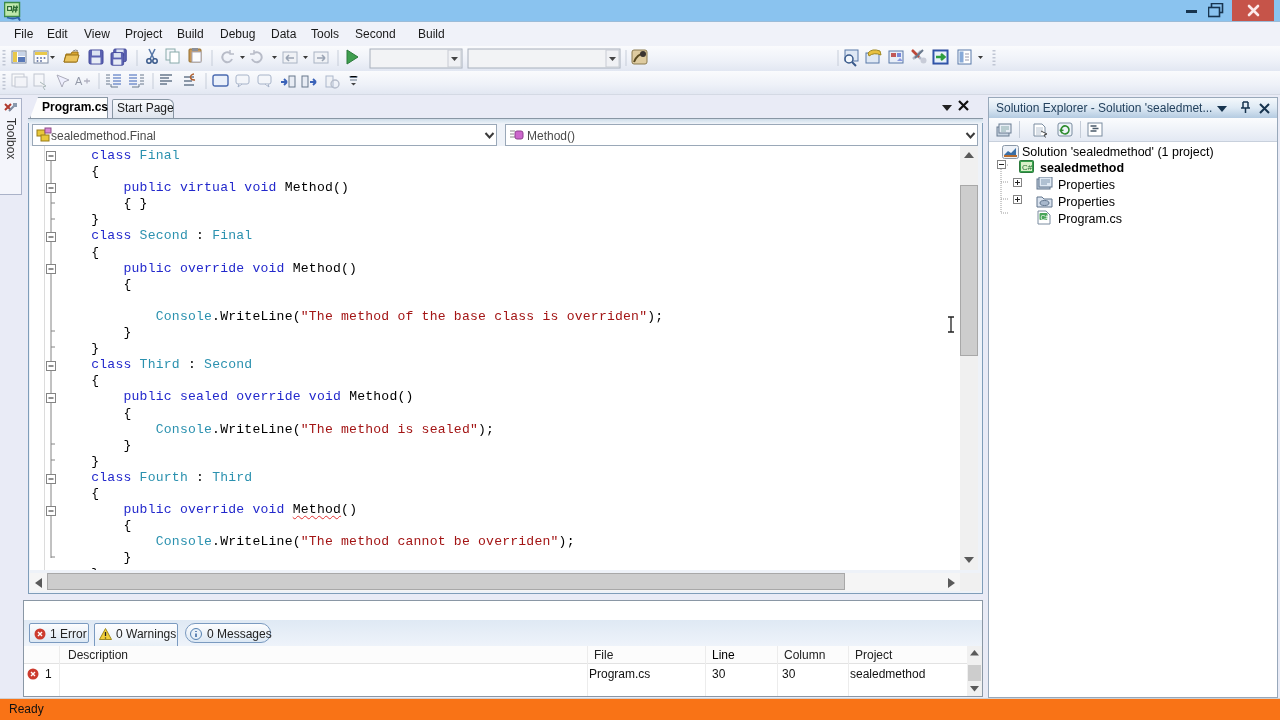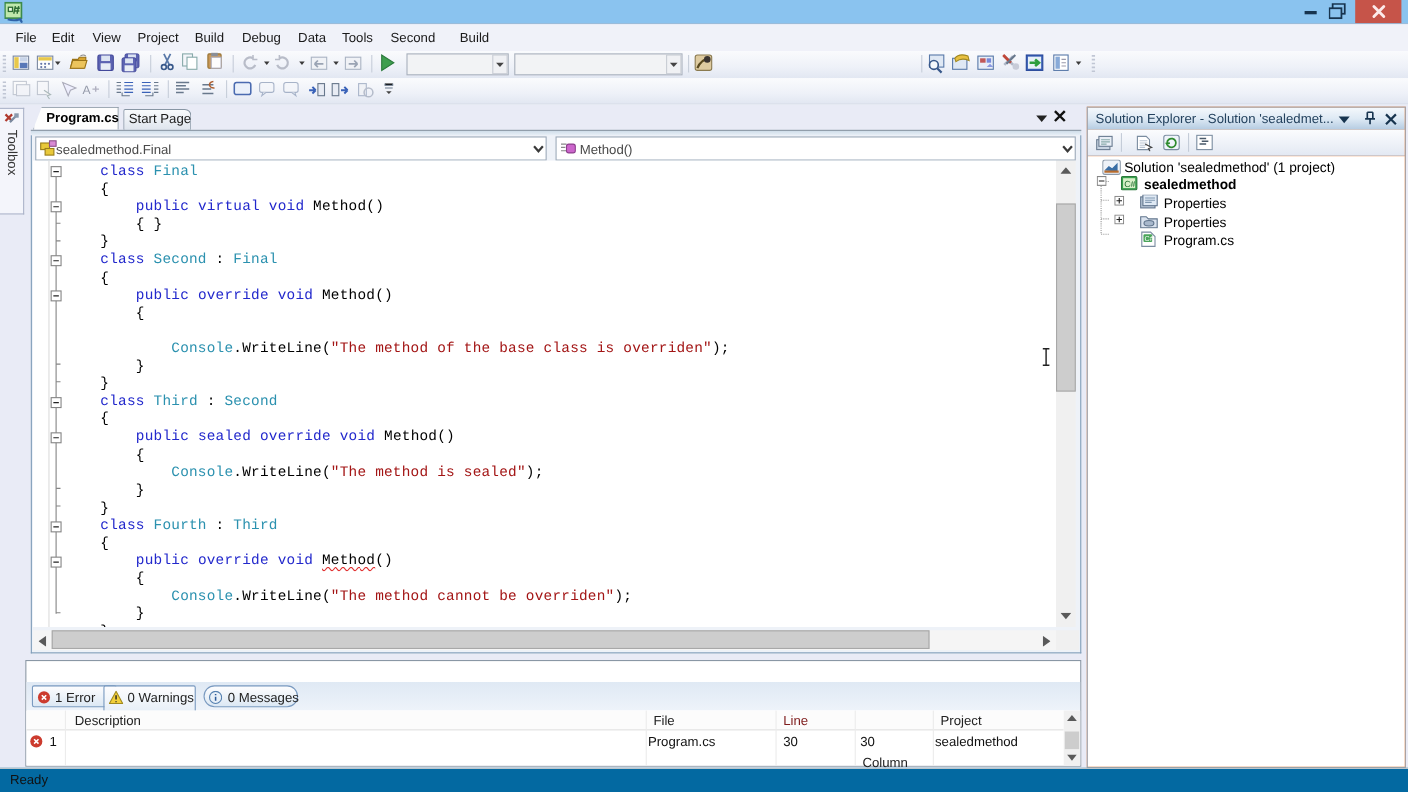--- a/index.html
+++ b/index.html
@@ -20,21 +20,21 @@
 
 .combo { position:absolute; top:29px; height:22px; background:#fff; border:1px solid #9aa8b8; }
 pre.code { position:absolute; left:29px; top:2px; font-family:"Liberation Mono",monospace; font-size:13.1px; line-height:16.1px; letter-spacing:0.2px; }
 .k { color:#2228cc; } .t { color:#2b91af; } .s { color:#a31515; }
 .sq { text-decoration:underline wavy #e03030 1px; text-underline-offset:2px; }
 
 #solexp { left:988px; top:97px; width:290px; height:601px; background:#f97316; border:1px solid #98a8ba; }
 
 #errlist { left:23px; top:600px; width:960px; height:97px; background:#fff; border:1px solid #8a97a5; }
 
-#statusbar { left:0; top:698px; width:1280px; height:22px; background:#0369a1; border-top:1px solid #d0d0d0; }
+#statusbar { left:0; top:698px; width:1280px; height:22px; background:#f97316; border-top:1px solid #d0d0d0; }
 .panel-title { background:linear-gradient(#f4f8fc 0%, #dde9f4 50%, #b4cbe1 100%); }
 .wtext { font-size:12px; color:#24425e; }
 </style>
 </head>
 <body>
 <div id="titlebar" class="abs">
   <svg class="abs" style="left:4px;top:1px" width="20" height="20" viewBox="0 0 20 20">
     <rect x="0.5" y="1.5" width="15" height="14" fill="#bfe8ac" stroke="#3c8a4a" stroke-width="1.5"></rect>
     <rect x="3" y="5" width="5" height="5" fill="#2c6b34"></rect>
     <rect x="4.2" y="6.2" width="2.6" height="2.6" fill="#eaf8e0"></rect>
@@ -496,21 +496,21 @@
       <path d="M2 1 h8 l4 4 v9 h-12 Z" fill="#fff" stroke="#7a8ca0"></path>
       <rect x="3.5" y="3" width="8" height="7" rx="1" fill="#4aa55a"></rect>
       <text x="4.5" y="9.5" font-size="6.5" fill="#fff" font-family="Liberation Sans">C#</text>
     </svg>
     <div class="abs" style="left:69px;top:70px;font-size:12.5px;color:#000;">Program.cs</div>
   </div>
 </div>
 
 <div id="errlist" class="abs">
   <div class="abs" style="left:0;top:19px;width:958px;height:26px;background:linear-gradient(#dfe9f4,#eef3fa);">
-    <div class="abs" style="left:5px;top:3px;width:77px;height:20px;background:linear-gradient(#fdfdfe,#dce8f4);border:1px solid #7a9ac0;border-radius:2px;">
+    <div class="abs" style="left:5px;top:3px;width:60px;height:20px;background:linear-gradient(#fdfdfe,#dce8f4);border:1px solid #7a9ac0;border-radius:2px;">
       <svg class="abs" style="left:4px;top:4px" width="12" height="12">
           <circle cx="6" cy="6" r="5.5" fill="#cc3b2e"></circle>
           <path d="M4 4 L8 8 M8 4 L4 8" stroke="#fff" stroke-width="1.4"></path>
         </svg>
       <div class="abs" style="left:20px;top:3px;font-size:12px;color:#222;">1 Error</div>
     </div>
     <div class="abs" style="left:70px;top:3px;width:84px;height:36px;background:linear-gradient(#fdfdfe,#dce8f4);border:1px solid #7a9ac0;border-radius:2px;text-decoration:underline;">
       <svg class="abs" style="left:4px;top:4px" width="13" height="12">
           <path d="M6.5 0.5 L12.5 11.5 L0.5 11.5 Z" fill="#f2cf3a" stroke="#a08a20"></path>
           <path d="M6.5 4 v4 M6.5 9.5 v1" stroke="#222" stroke-width="1.3"></path>
@@ -523,22 +523,22 @@
           <path d="M6 3 v1 M6 5.5 v3.5" stroke="#2a5a9a" stroke-width="1.4"></path>
         </svg>
       <div class="abs" style="left:21px;top:3px;font-size:12px;color:#222;">0 Messages</div>
     </div>
   </div>
   <div class="abs" style="left:0;top:45px;width:958px;height:50px;background:#fff;">
 
     <div class="abs" style="left:0;top:0;width:943px;height:18px;background:#fcfcfc;border-bottom:1px solid #e2e2e2;"></div>
     <div class="abs" style="left:44px;top:2px;font-size:12px;color:#222;">Description</div>
     <div class="abs" style="left:570px;top:2px;font-size:12px;color:#222;">File</div>
-    <div class="abs" style="left:688px;top:2px;font-size:12px;color:#7f1d1d;">Line</div>
-    <div class="abs" style="left:760px;top:2px;font-size:12px;color:#222;margin-top:38px;">Column</div>
+    <div class="abs" style="left:688px;top:2px;font-size:12px;color:#000000;">Line</div>
+    <div class="abs" style="left:760px;top:2px;font-size:12px;color:#222;">Column</div>
     <div class="abs" style="left:831px;top:2px;font-size:12px;color:#222;">Project</div>
     <div class="abs" style="left:563px;top:0;width:1px;height:50px;background:#ececec;"></div>
     <div class="abs" style="left:681px;top:0;width:1px;height:50px;background:#ececec;"></div>
     <div class="abs" style="left:753px;top:0;width:1px;height:50px;background:#ececec;"></div>
     <div class="abs" style="left:824px;top:0;width:1px;height:50px;background:#ececec;"></div>
     <div class="abs" style="left:35px;top:0;width:1px;height:50px;background:#ececec;"></div>
 
     <svg class="abs" style="left:3px;top:22px" width="12" height="12">
         <circle cx="6" cy="6" r="5.5" fill="#cc3b2e"></circle>
         <path d="M4 4 L8 8 M8 4 L4 8" stroke="#fff" stroke-width="1.4"></path>

